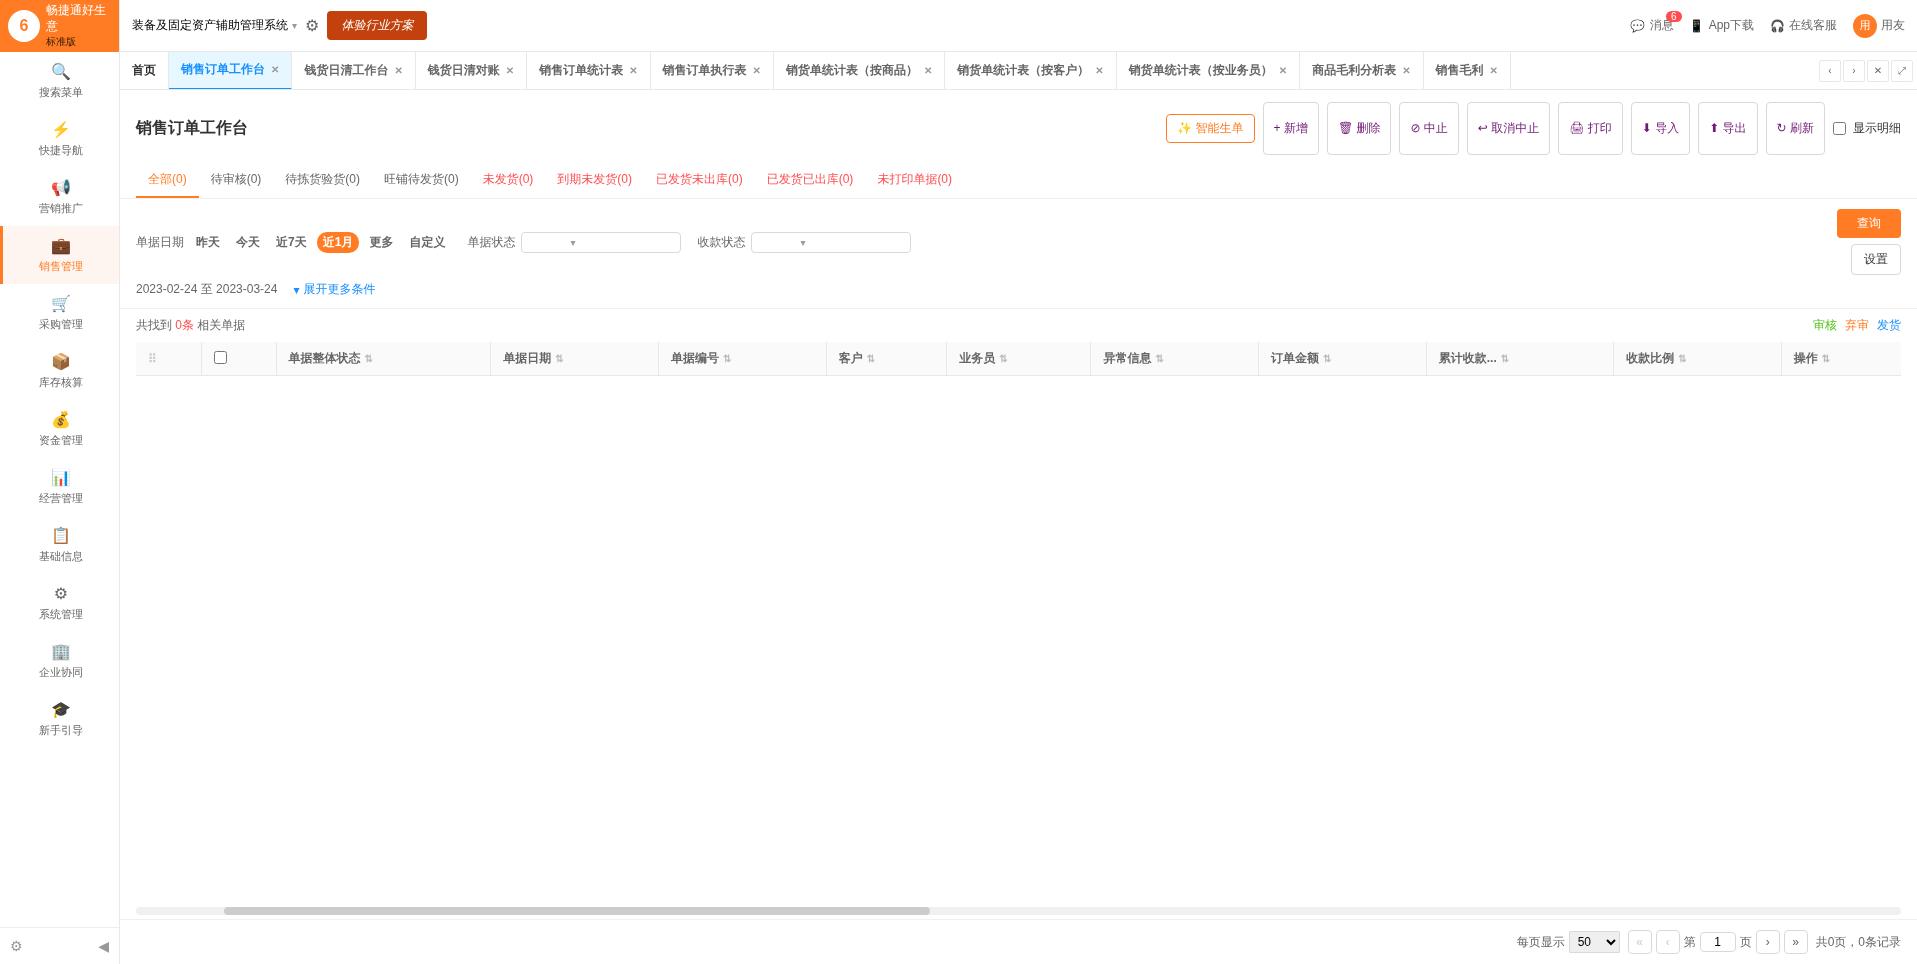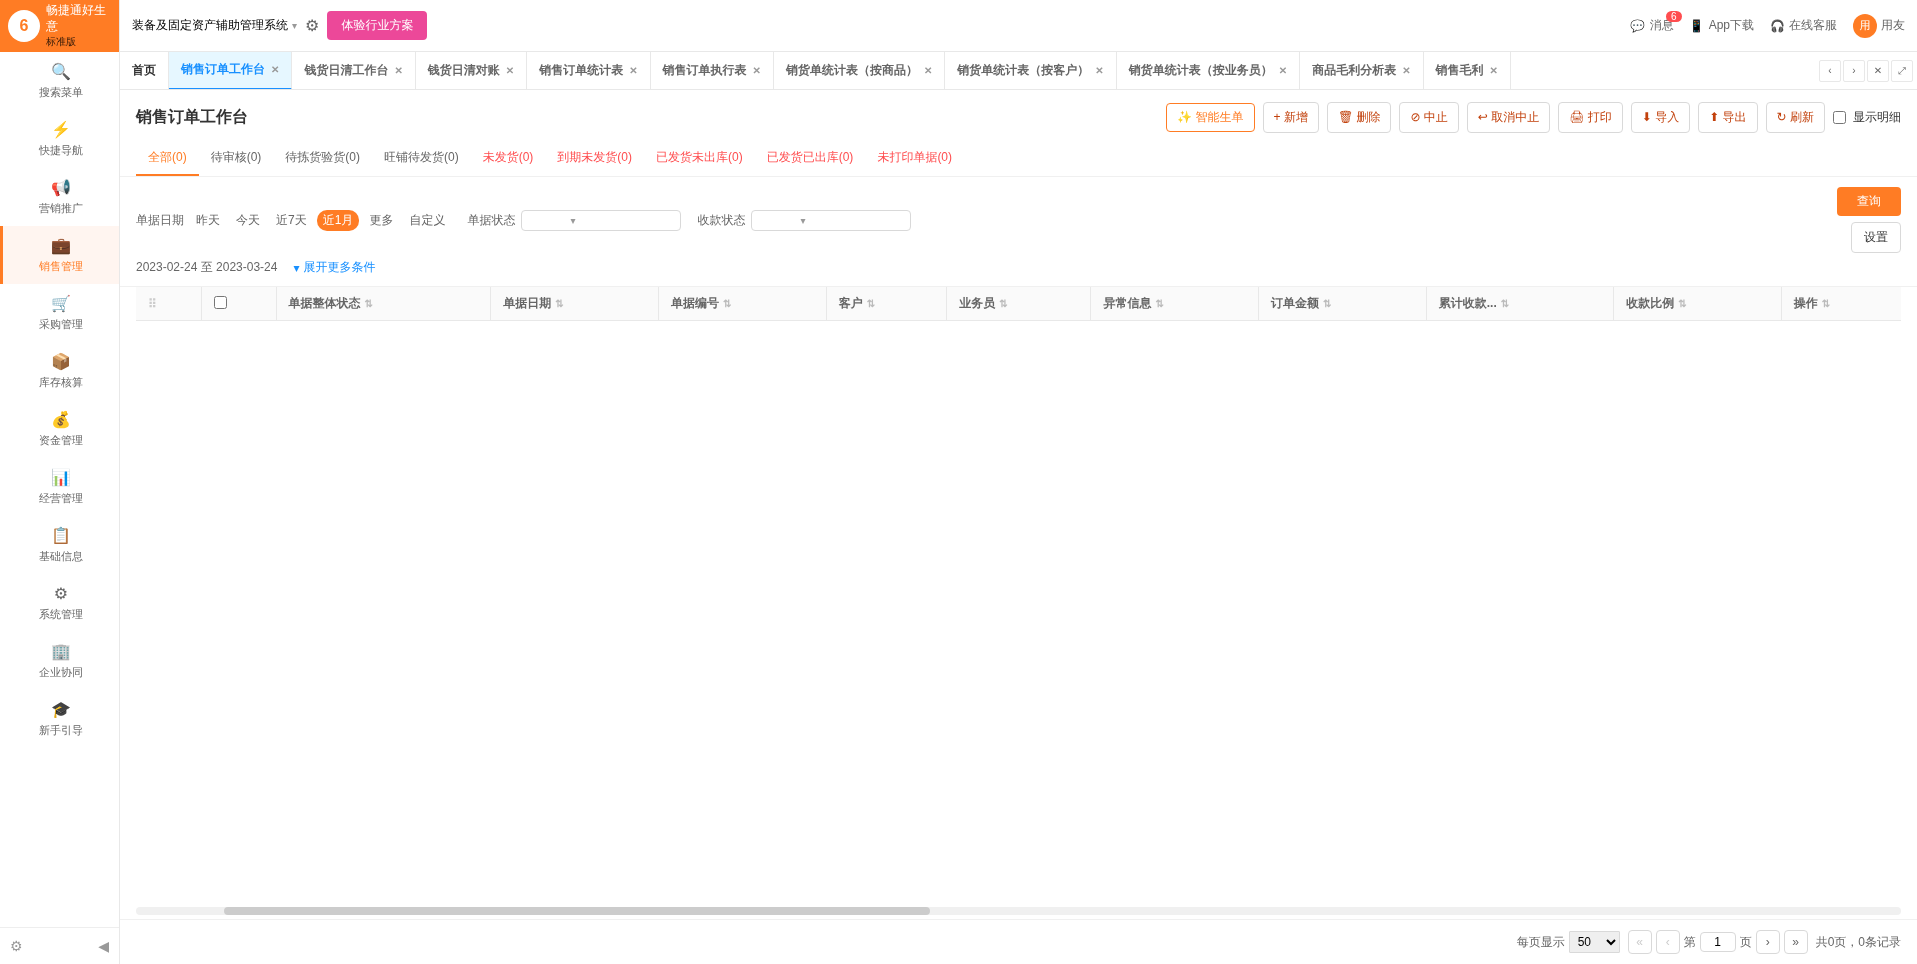--- a/index.html
+++ b/index.html
@@ -19,21 +19,21 @@
     .sidebar-bottom-btn { color: #999; cursor: pointer; font-size: 14px; }
 
     
     .main { flex: 1; display: flex; flex-direction: column; overflow: hidden; }
 
     
     .header { height: 52px; background: #fff; border-bottom: 1px solid #e8e8e8; display: flex; align-items: center; padding: 0 12px; gap: 8px; flex-shrink: 0; }
     .header-system-name { display: flex; align-items: center; gap: 4px; }
     .header-system-arrow { color: #999; font-size: 10px; }
     .header-settings { color: #666; cursor: pointer; font-size: 16px; }
-    .btn-orange { background: #ec4899; color: #fff; border: none; border-radius: 4px; padding: 6px 14px; cursor: pointer; font-size: 12px; }
+    .btn-orange { background: #c2410c; color: #fff; border: none; border-radius: 4px; padding: 6px 14px; cursor: pointer; font-size: 12px; font-style: italic; }
     .header-right { display: flex; align-items: center; gap: 16px; margin-left: auto; }
     .header-icon-group { display: flex; align-items: center; gap: 4px; color: #666; cursor: pointer; font-size: 12px; position: relative; }
     .badge { background: #ff4d4f; color: #fff; border-radius: 10px; padding: 0 4px; font-size: 10px; position: absolute; top: -6px; right: -8px; min-width: 16px; text-align: center; }
     .avatar { width: 24px; height: 24px; background: #ff7c24; border-radius: 50%; color: #fff; display: flex; align-items: center; justify-content: center; font-size: 11px; }
 
     
     .tab-bar { background: #fff; border-bottom: 1px solid #e8e8e8; display: flex; align-items: center; overflow: hidden; flex-shrink: 0; height: 38px; }
     .tab-item { padding: 0 12px; height: 38px; display: flex; align-items: center; gap: 6px; cursor: pointer; white-space: nowrap; color: #666; font-size: 12px; border-right: 1px solid #e8e8e8; flex-shrink: 0; font-weight: bold; }
     .tab-item.active { background: #e6f7ff; color: #1890ff; border-bottom: 2px solid #1890ff; }
     .tab-item.home { color: #333; }
@@ -43,35 +43,35 @@
 
     
     .content { flex: 1; overflow: hidden; display: flex; flex-direction: column; background: #f0f2f5; }
     .content-inner { flex: 1; overflow: hidden; display: flex; flex-direction: column; background: #fff; margin: 0; }
 
     
     .page-header { padding: 12px 16px 8px; display: flex; align-items: center; justify-content: space-between; background: #fff; flex-shrink: 0; }
     .page-title { font-size: 16px; font-weight: bold; color: #333; }
     .page-actions { display: flex; align-items: center; gap: 8px; }
     .btn-smart { background: #fff; border: 1px solid #ff7c24; color: #ff7c24; border-radius: 4px; padding: 5px 10px; cursor: pointer; font-size: 12px; display: flex; align-items: center; gap: 4px; }
-    .btn-action { background: #fff; border: 1px solid #d9d9d9; color: #c2410c; border-radius: 4px; padding: 6px 10px; cursor: pointer; font-size: 12px; display: flex; align-items: center; gap: 4px; }
+    .btn-action { background: #fff; border: 1px solid #d9d9d9; color: #701a75; border-radius: 4px; padding: 17px 10px; cursor: pointer; font-size: 12px; display: flex; align-items: center; gap: 4px; }
     .checkbox-label { display: flex; align-items: center; gap: 7px; color: #333; cursor: pointer; }
 
     
     .filter-tabs { display: flex; align-items: flex-end; padding: 0 16px; background: #fff; border-bottom: 1px solid #f0f0f0; flex-shrink: 0; }
     .filter-tab { padding: 8px 12px; cursor: pointer; color: #666; font-size: 12px; border-bottom: 2px solid transparent; white-space: nowrap; }
     .filter-tab.active { color: #ff7c24; border-bottom-color: #ff7c24; }
 
     
     .filter-bar { padding: 10px 16px; background: #fff; border-bottom: 1px solid #f0f0f0; flex-shrink: 0; }
     .filter-row { display: flex; align-items: center; gap: 16px; flex-wrap: wrap; }
     .filter-item { display: flex; align-items: center; gap: 6px; }
     .filter-label { color: #666; font-size: 12px; white-space: nowrap; }
     .filter-date-options { display: flex; align-items: center; gap: 4px; }
-    .filter-date-btn { padding: 2px 6px; cursor: pointer; color: #666; font-size: 12px; border-radius: 2px; }
+    .filter-date-btn { padding: 2px 6px; cursor: pointer; color: #666; font-size: 12px; border-radius: 2px; font-weight: bold; }
     .filter-date-btn.active { background: #ff7c24; color: #fff; border-radius: 10px; }
     .filter-date-range { color: #666; font-size: 12px; }
     .filter-select { display: flex; align-items: center; border: 1px solid #d9d9d9; border-radius: 4px; padding: 4px 8px; min-width: 160px; cursor: pointer; color: #333; gap: 40px; }
     .filter-select-arrow { color: #999; font-size: 10px; }
     .filter-expand { color: #1890ff; cursor: pointer; font-size: 12px; display: flex; align-items: center; gap: 4px; }
     .btn-query { background: #ff7c24; color: #fff; border: none; border-radius: 4px; padding: 6px 20px; cursor: pointer; font-size: 12px; }
     .btn-setting { background: #fff; border: 1px solid #d9d9d9; color: #333; border-radius: 4px; padding: 6px 12px; cursor: pointer; font-size: 12px; }
 
     
     .table-area { flex: 1; overflow: hidden; display: flex; flex-direction: column; padding: 0 16px; background: #fff; }
@@ -328,20 +328,30 @@
         <div class="filter-row" style="margin-top:6px;">
           <span class="filter-date-range">2023-02-24 至 2023-03-24</span>
           <span class="filter-expand">
             <span>▾</span>
             <span>展开更多条件</span>
           </span>
         </div>
       </div>
 
       <div class="table-area">
+        <div class="table-summary">
+          <span class="table-summary-left">
+            共找到 <span>0条</span> 相关单据
+          </span>
+          <div class="table-actions">
+            <span class="action-btn">审核</span>
+            <span class="action-btn orange">弃审</span>
+            <span class="action-btn blue">发货</span>
+          </div>
+        </div>
 
         <div style="overflow:auto;flex:1;">
           <table class="data-table" id="data-table">
             <thead id="table-head">
                 <tr>
                   <th><span class="drag-handle">⠿</span></th>
                   <th><input type="checkbox" style=""></th>
                   <th>
                     <div class="th-sort">
                       <span>单据整体状态</span>

